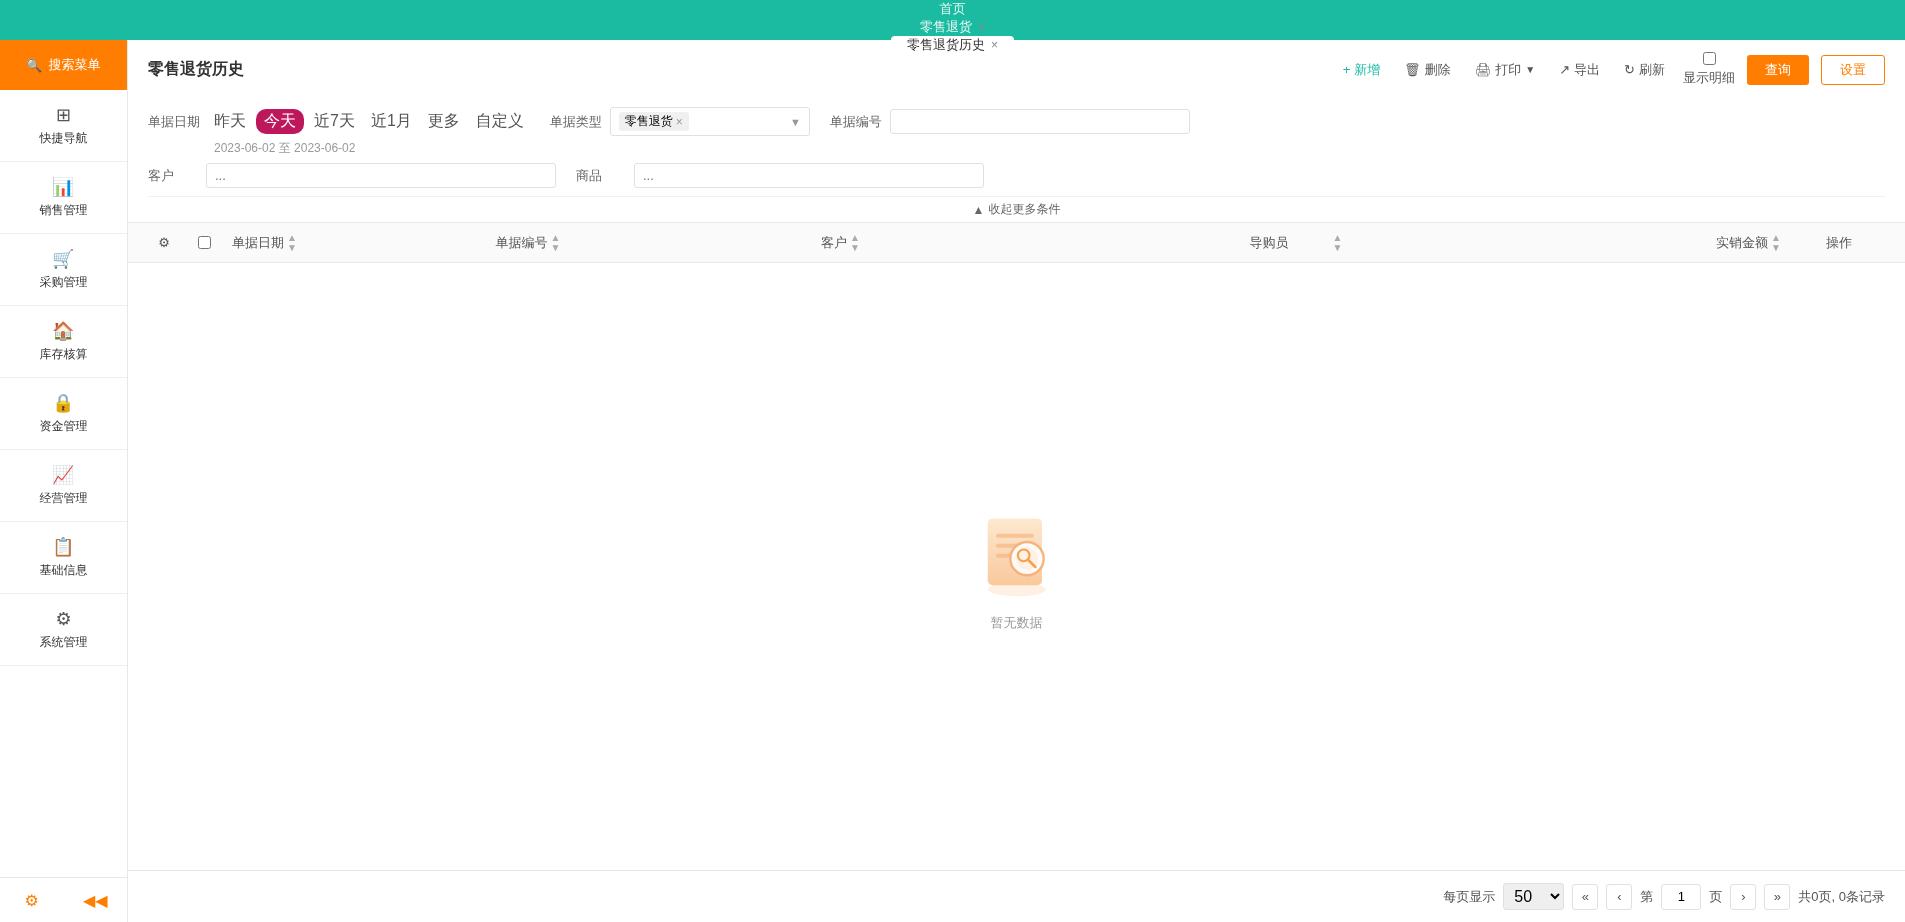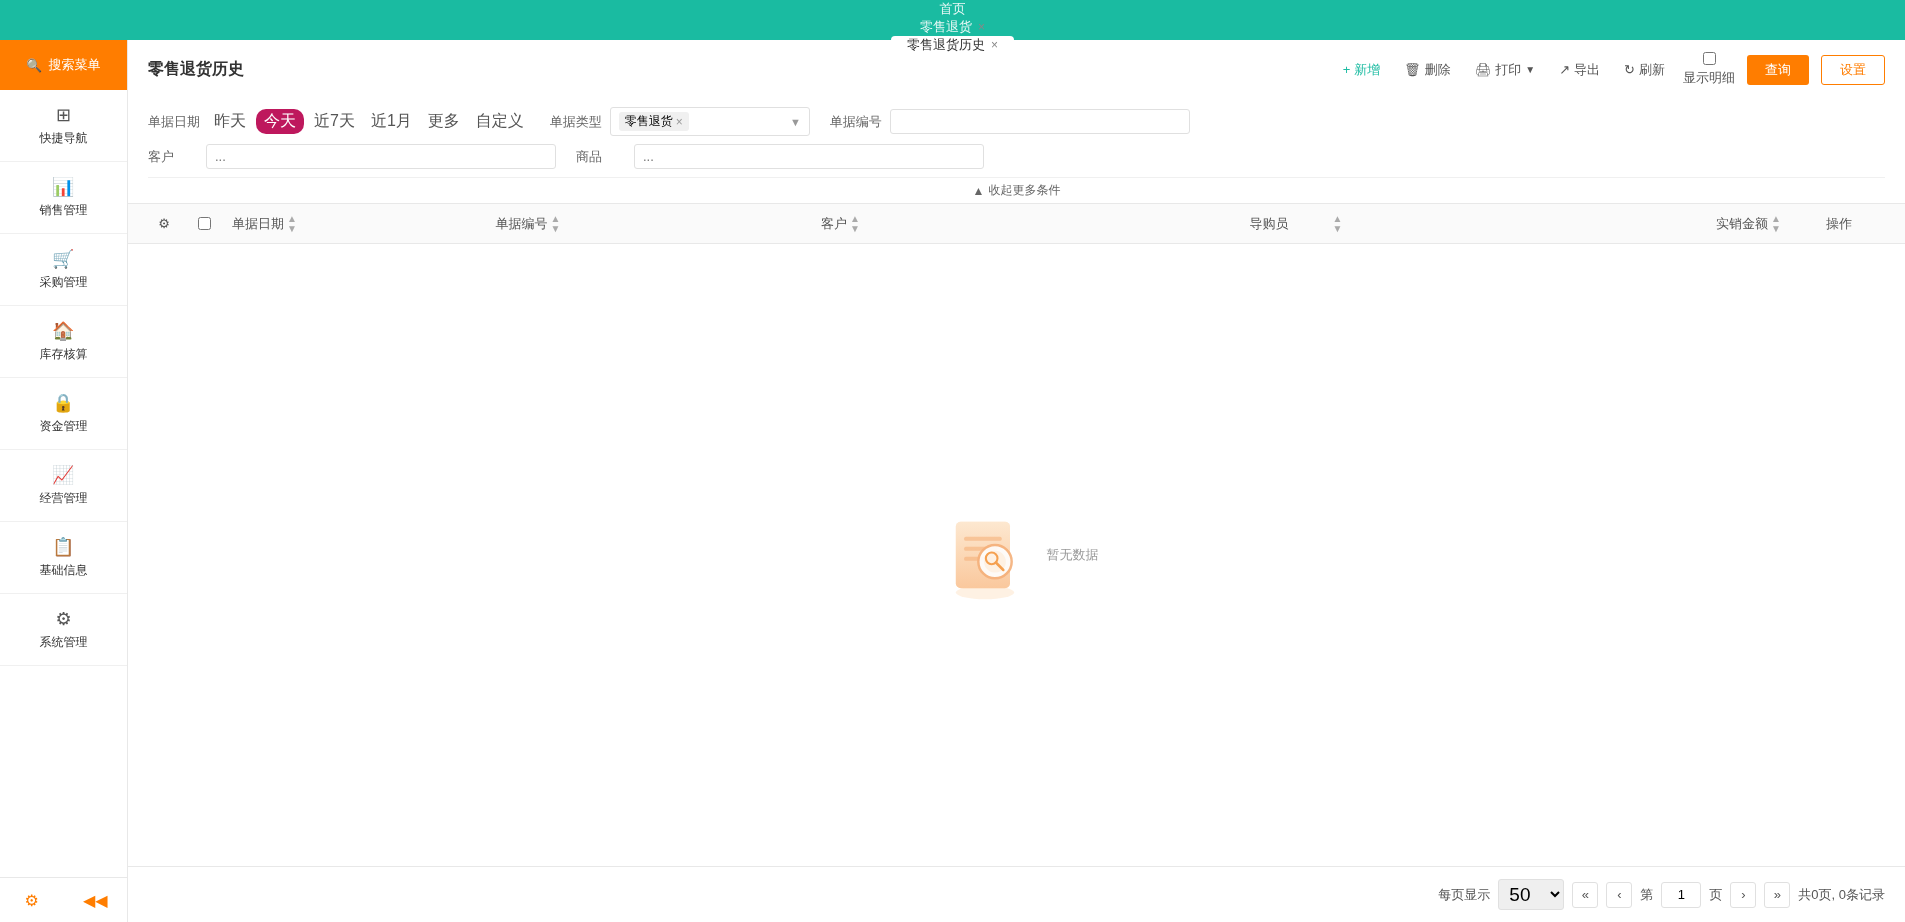--- a/index.html
+++ b/index.html
@@ -310,21 +310,21 @@
     .th.customer { flex: 2; }
     .th.guide { flex: 1.5; gap: 44px; }
     .th.amount { flex: 1; text-align: left; justify-content: flex-end; }
     .th.action { width: 80px; justify-content: center; }
     .sort-icon { font-size: 10px; color: #aaa; display: flex; flex-direction: column; line-height: 1; }
 
     
     .empty-state {
       flex: 1;
       display: flex;
-      flex-direction: row;
+      flex-direction: column;
       align-items: center;
       justify-content: center;
       gap: 12px;
       padding: 40px;
     }
     .empty-icon {
       width: 100px;
       height: 100px;
     }
     .empty-text {
@@ -342,21 +342,21 @@
       border-top: 1px solid #e8e8e8;
       gap: 8px;
       flex-shrink: 0;
       font-size: 13px;
       color: #555;
     }
     .page-size-select {
       border: 1px solid #e0e0e0;
       border-radius: 3px;
       padding: 3px 6px;
-      font-size: 19px;
+      font-size: 16px;
       cursor: pointer;
     }
     .page-btn {
       width: 26px;
       height: 26px;
       display: flex;
       align-items: center;
       justify-content: center;
       border: 1px solid #e0e0e0;
       border-radius: 3px;
@@ -502,20 +502,23 @@
               <span class="arrow">▼</span>
             </div>
           </div>
 
           <div class="filter-item">
             <span class="filter-label">单据编号</span>
             <input class="filter-input filter-input-wide" type="text" style="">
           </div>
         </div>
 
+        <div style="padding-left: 62px; margin-top: -4px; margin-bottom: 6px;">
+          <span class="date-range">2023-06-02 至 2023-06-02</span>
+        </div>
 
         <div class="filter-row">
           <div class="filter-item">
             <span class="filter-label">客户</span>
             <input class="customer-input" type="text" placeholder="..." style="">
           </div>
           <div class="filter-item">
             <span class="filter-label">商品</span>
             <input class="customer-input" type="text" placeholder="..." style="">
           </div>

